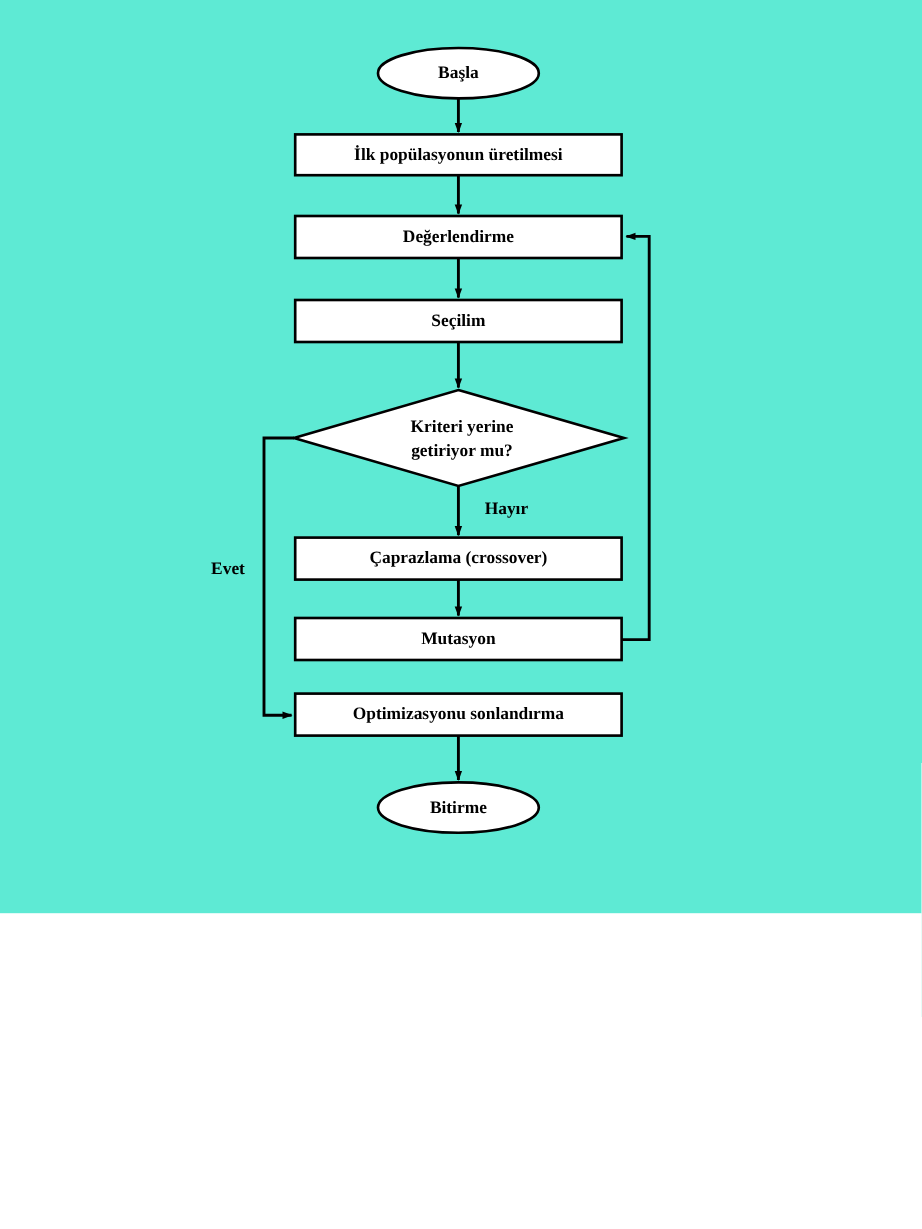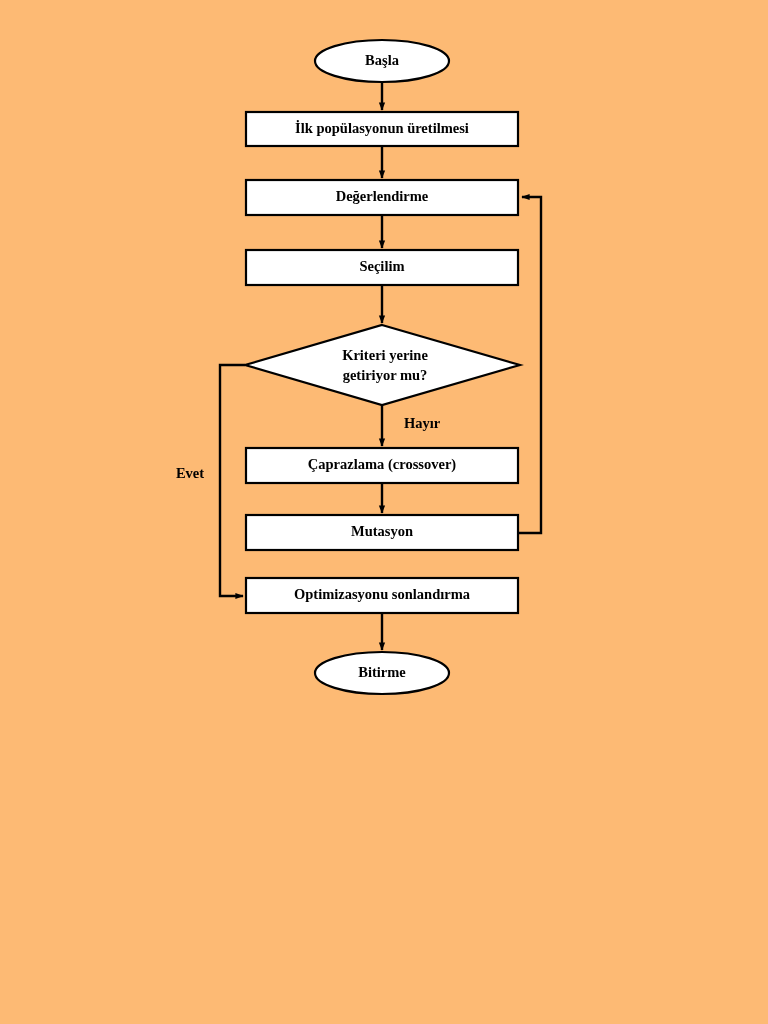--- a/index.html
+++ b/index.html
@@ -9,22 +9,22 @@
   }
   body {
     width: 768px;
     height: 1024px;
     overflow: hidden;
     font-family: "Liberation Serif", "DejaVu Serif", serif;
   }
   #flowchart-root {
     position: relative;
     width: 768px;
-    height: 1024px;
-    background: #fdba74;
+    height: 761px;
+    background: #5eead4;
   }
   svg#flow-svg {
     position: absolute;
     left: 0;
     top: 0;
     width: 768px;
     height: 1024px;
   }
   .node-text {
     font-family: "Liberation Serif", "DejaVu Serif", serif;

